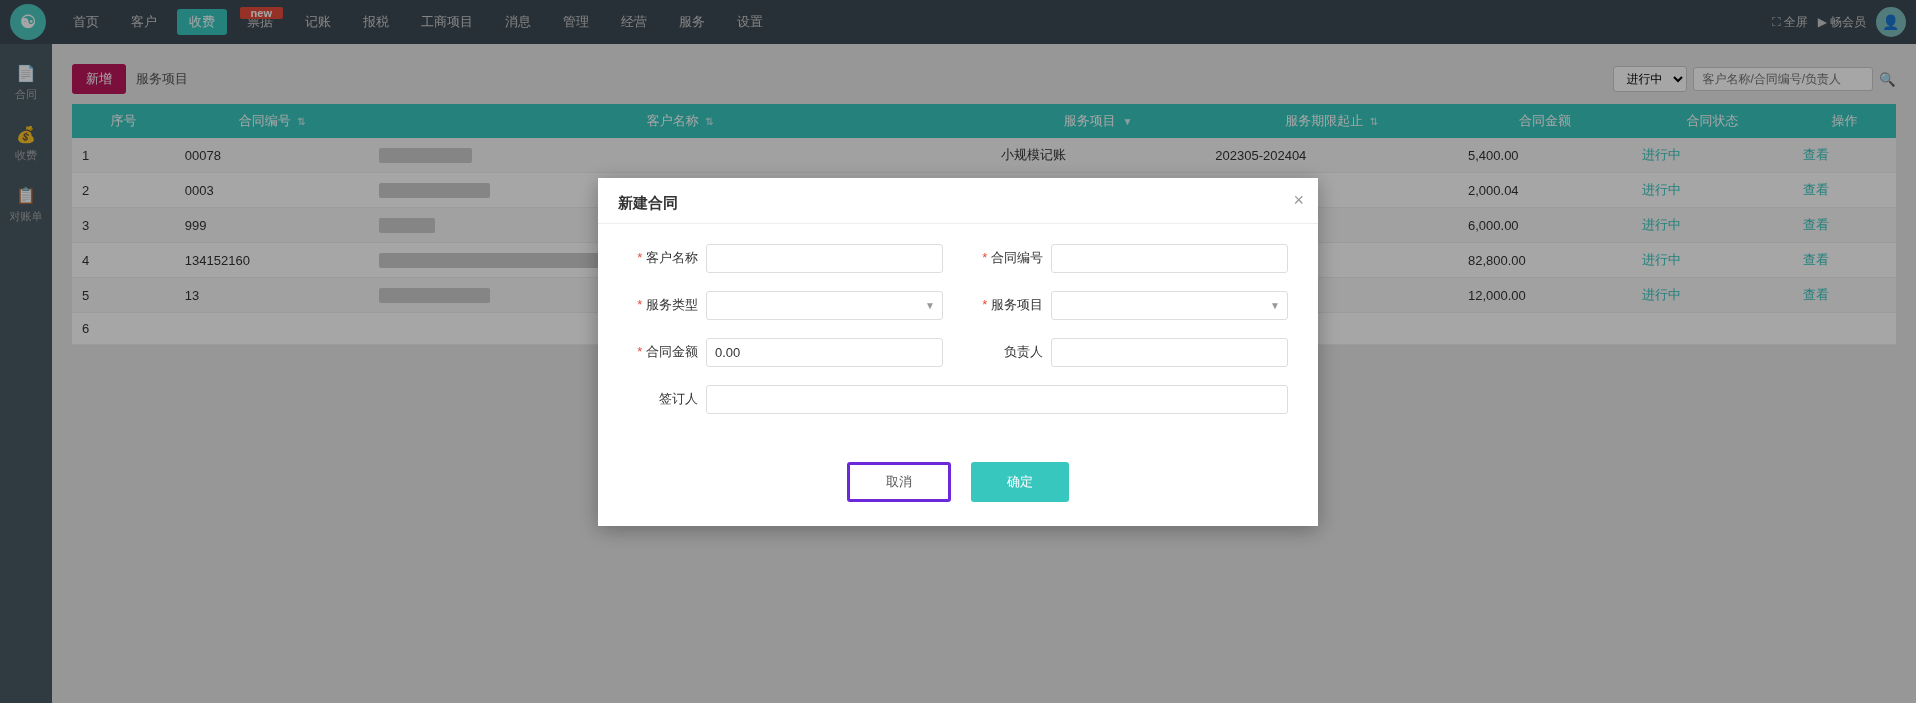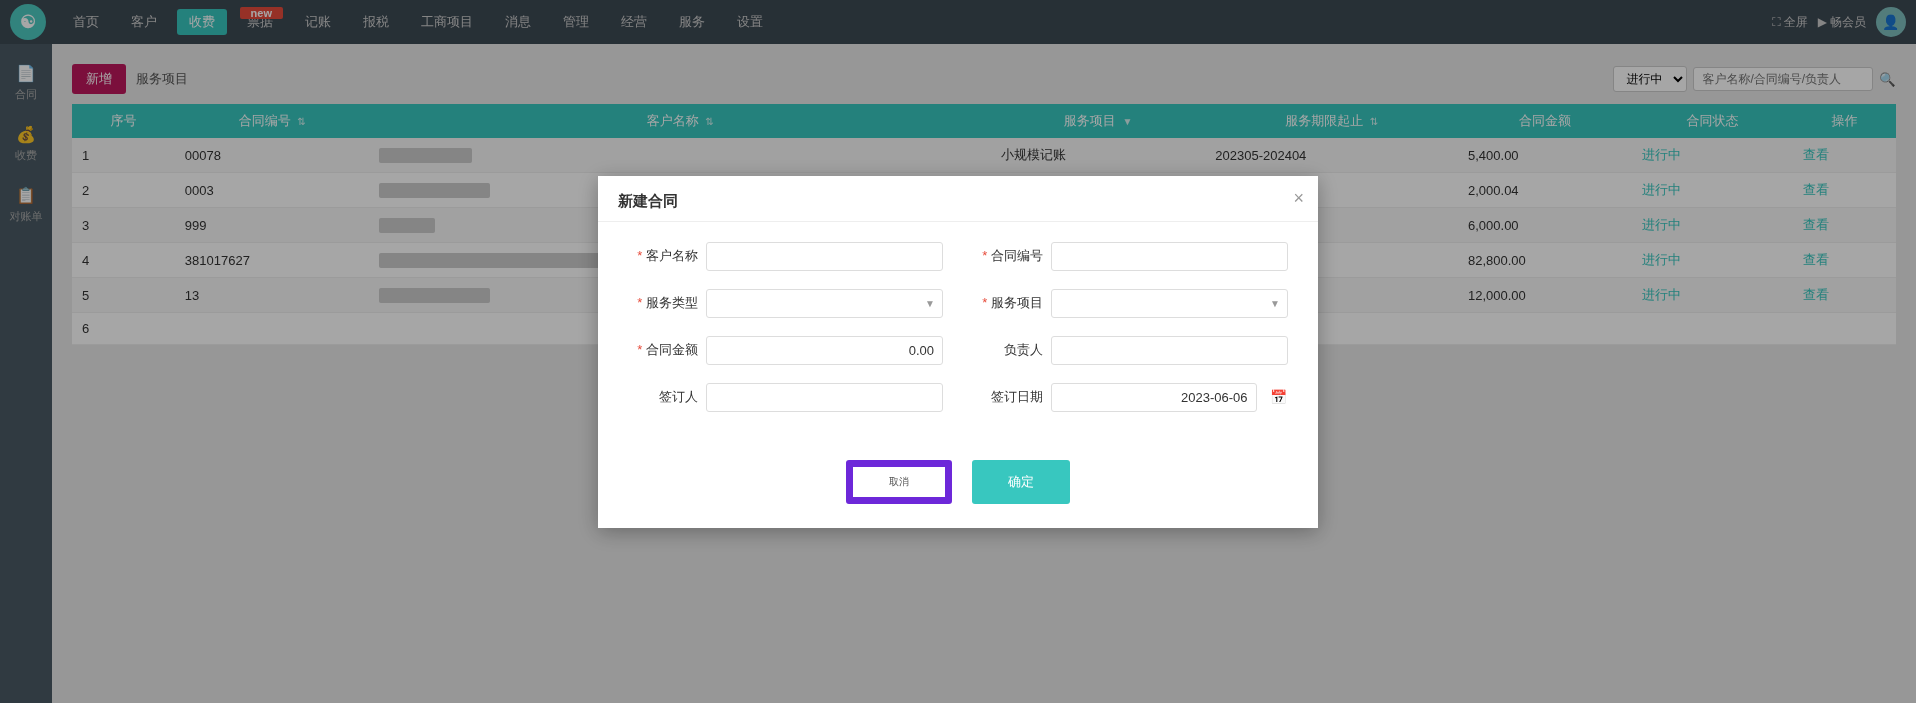--- a/index.html
+++ b/index.html
@@ -160,41 +160,41 @@
     }
     .form-label {
       font-size: 13px; color: #333; white-space: nowrap; width: 70px; text-align: right;
       flex-shrink: 0;
     }
     .form-label.required::before {
       content: "* "; color: #e74c3c;
     }
     .form-input {
       flex: 1; border: 1px solid #ddd; padding: 6px 8px; border-radius: 3px;
-      font-size: 13px; outline: none; color: #333; text-align: right;
+      font-size: 13px; outline: none; color: #333;
     }
     .form-select-wrap {
       flex: 1; position: relative;
     }
     .form-select-wrap select {
       width: 100%; border: 1px solid #ddd; padding: 6px 8px; border-radius: 3px;
       font-size: 13px; appearance: none; background: white; cursor: pointer;
       outline: none;
     }
     .form-select-arrow {
       position: absolute; right: 8px; top: 50%; transform: translateY(-50%);
       color: #999; pointer-events: none; font-size: 10px;
     }
     .modal-footer {
       display: flex; justify-content: center; gap: 20px;
       padding: 10px 20px 24px;
     }
     .btn-cancel {
-      background: white; color: #555; border: 7px solid #6d28d9;
-      padding: 8px 36px; border-radius: 3px; cursor: pointer; font-size: 10px;
+      background: white; color: #555; border: 3px solid #6d28d9;
+      padding: 8px 36px; border-radius: 3px; cursor: pointer; font-size: 13px;
     }
     .btn-confirm {
       background: #38c7bf; color: white; border: none;
       padding: 8px 36px; border-radius: 3px; cursor: pointer; font-size: 13px;
     }
 
     
     .sort-arrow { font-size: 10px; margin-left: 3px; opacity: 0.8; }
   </style>
 </head>
@@ -306,21 +306,21 @@
           <td>999</td>
           <td><span class="blurred-text">██████</span></td>
           <td>小规模记账</td>
           <td>202305-202404</td>
           <td>6,000.00</td>
           <td><span class="status-badge">进行中</span></td>
           <td><span class="action-link">查看</span></td>
         </tr>
         <tr>
           <td>4</td>
-          <td>381017627</td>
+          <td>134152160</td>
           <td><span class="blurred-text">████████████████████████████</span></td>
           <td>一般纳税人...</td>
           <td>201807-202403</td>
           <td>82,800.00</td>
           <td><span class="status-badge">进行中</span></td>
           <td><span class="action-link">查看</span></td>
         </tr>
         <tr>
           <td>5</td>
           <td>13</td>
@@ -389,25 +389,20 @@
           <label class="form-label">负责人</label>
           <input class="form-input" type="text" value="" style="">
         </div>
       </div>
 
       <div class="form-row">
         <div class="form-field">
           <label class="form-label">签订人</label>
           <input class="form-input" type="text" value="" style="">
         </div>
-        <div class="form-field">
-          <label class="form-label">签订日期</label>
-          <input class="form-input" type="text" style="flex: 1 1 0%;" value="2023-06-06">
-          <span style="margin-left:6px;color:#aaa;cursor:pointer;font-size:14px;">📅</span>
-        </div>
       </div>
 
 
     </div>
     <div class="modal-footer">
       <button class="btn-cancel">取消</button>
       <button class="btn-confirm">确定</button>
     </div>
   </div>
 </div>

